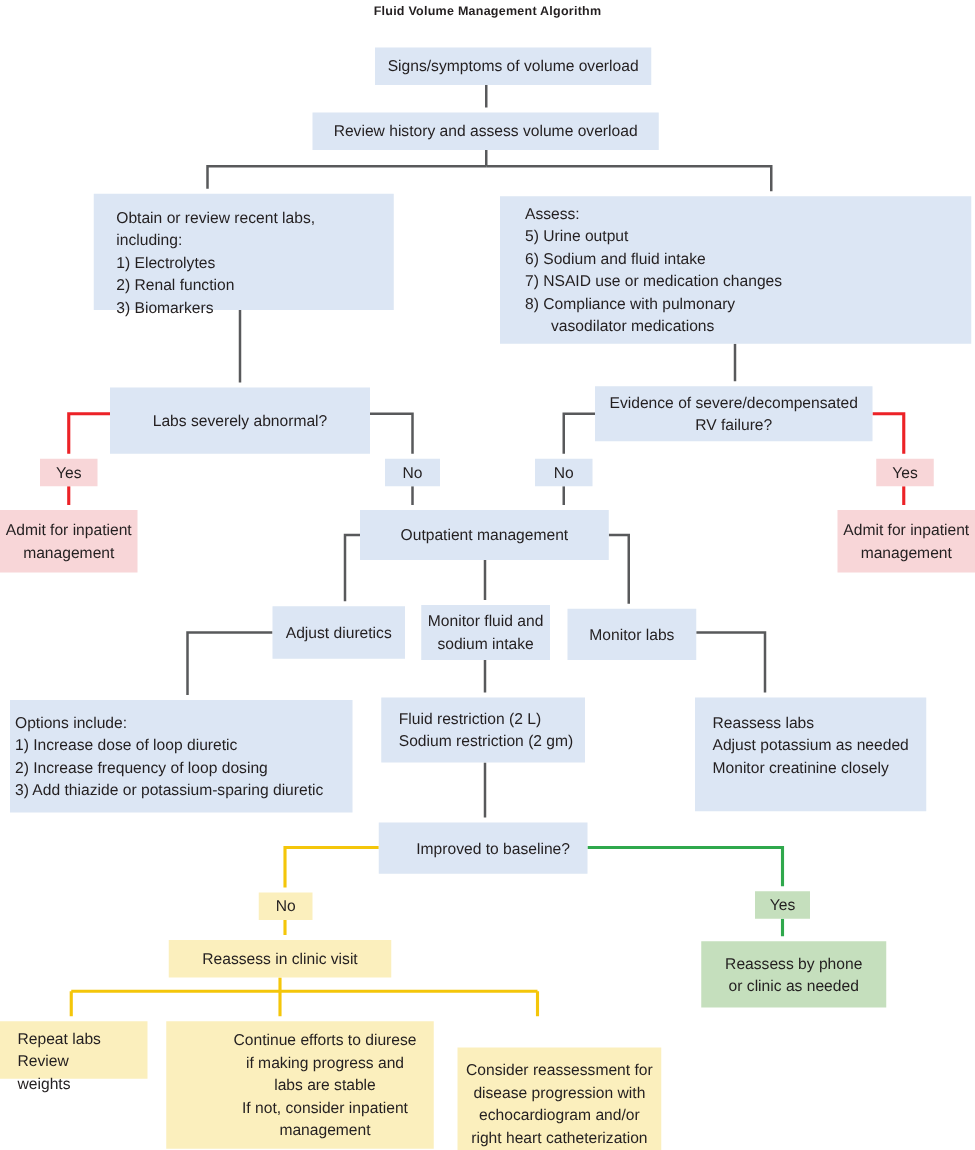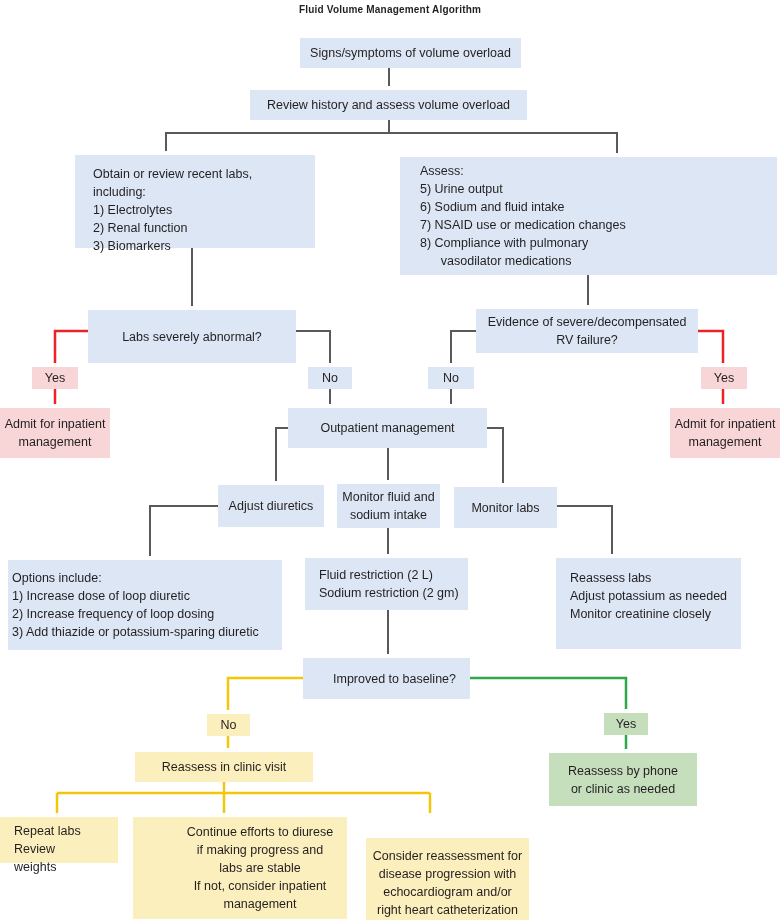--- a/index.html
+++ b/index.html
@@ -155,21 +155,21 @@
 Monitor creatinine closely</div>
 
   <div class="box blue c" style="left:303px;top:658px;width:167px;height:41px;padding-left:16px;">Improved to baseline?</div>
 
   <div class="box yel c" style="left:207px;top:714px;width:43px;height:22px;">No</div>
 
   <div class="box yel c" style="left:135px;top:752px;width:178px;height:30px;">Reassess in clinic visit</div>
 
   <div class="box grn c" style="left:604px;top:713px;width:44px;height:22px;">Yes</div>
 
-  <div class="box grn c" style="left:549px;top:753px;width:148px;height:53px;">Reassess by phone
+  <div class="box grn c" style="left:561px;top:753px;width:148px;height:53px;">Reassess by phone
 or clinic as needed</div>
 
   <div class="box yel l" style="left:0px;top:817px;width:118px;height:46px;padding:5px 20px 5px 14px;">Repeat labs
 Review weights</div>
 
   <div class="box yel c" style="left:133px;top:817px;width:214px;height:102px;padding-left:40px;">Continue efforts to diurese
 if making progress and
 labs are stable
 If not, consider inpatient
 management</div>

